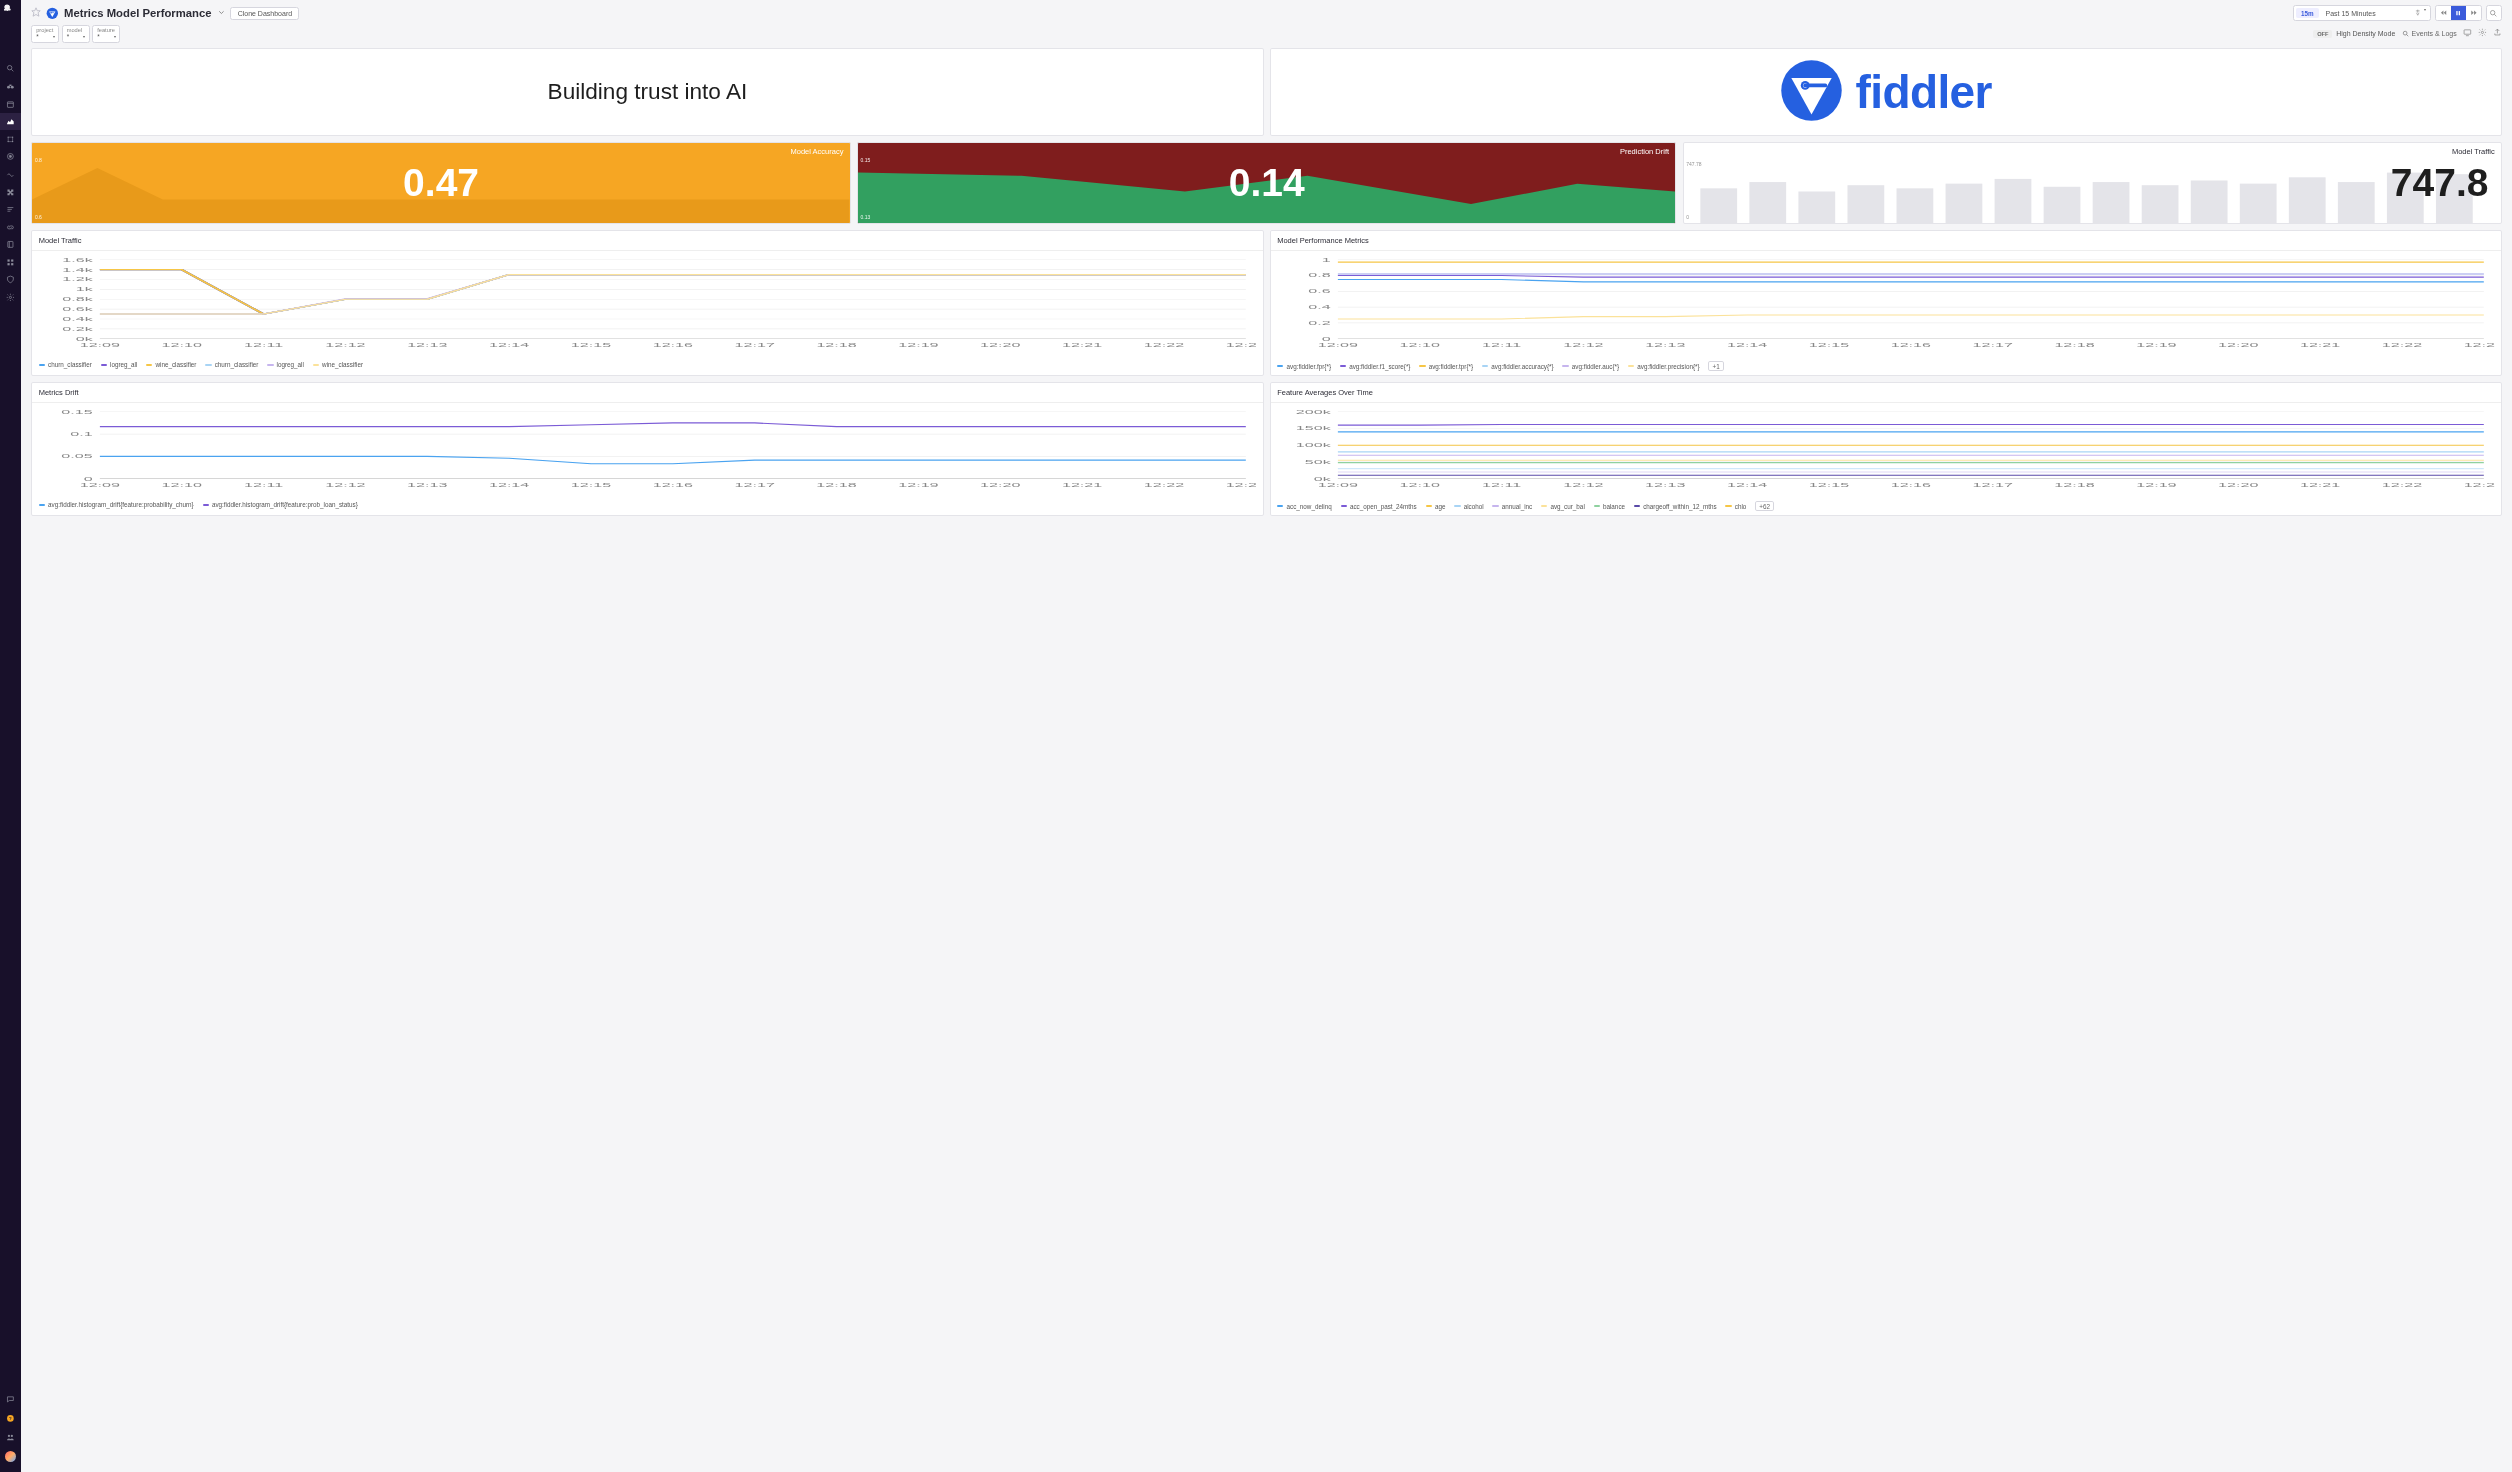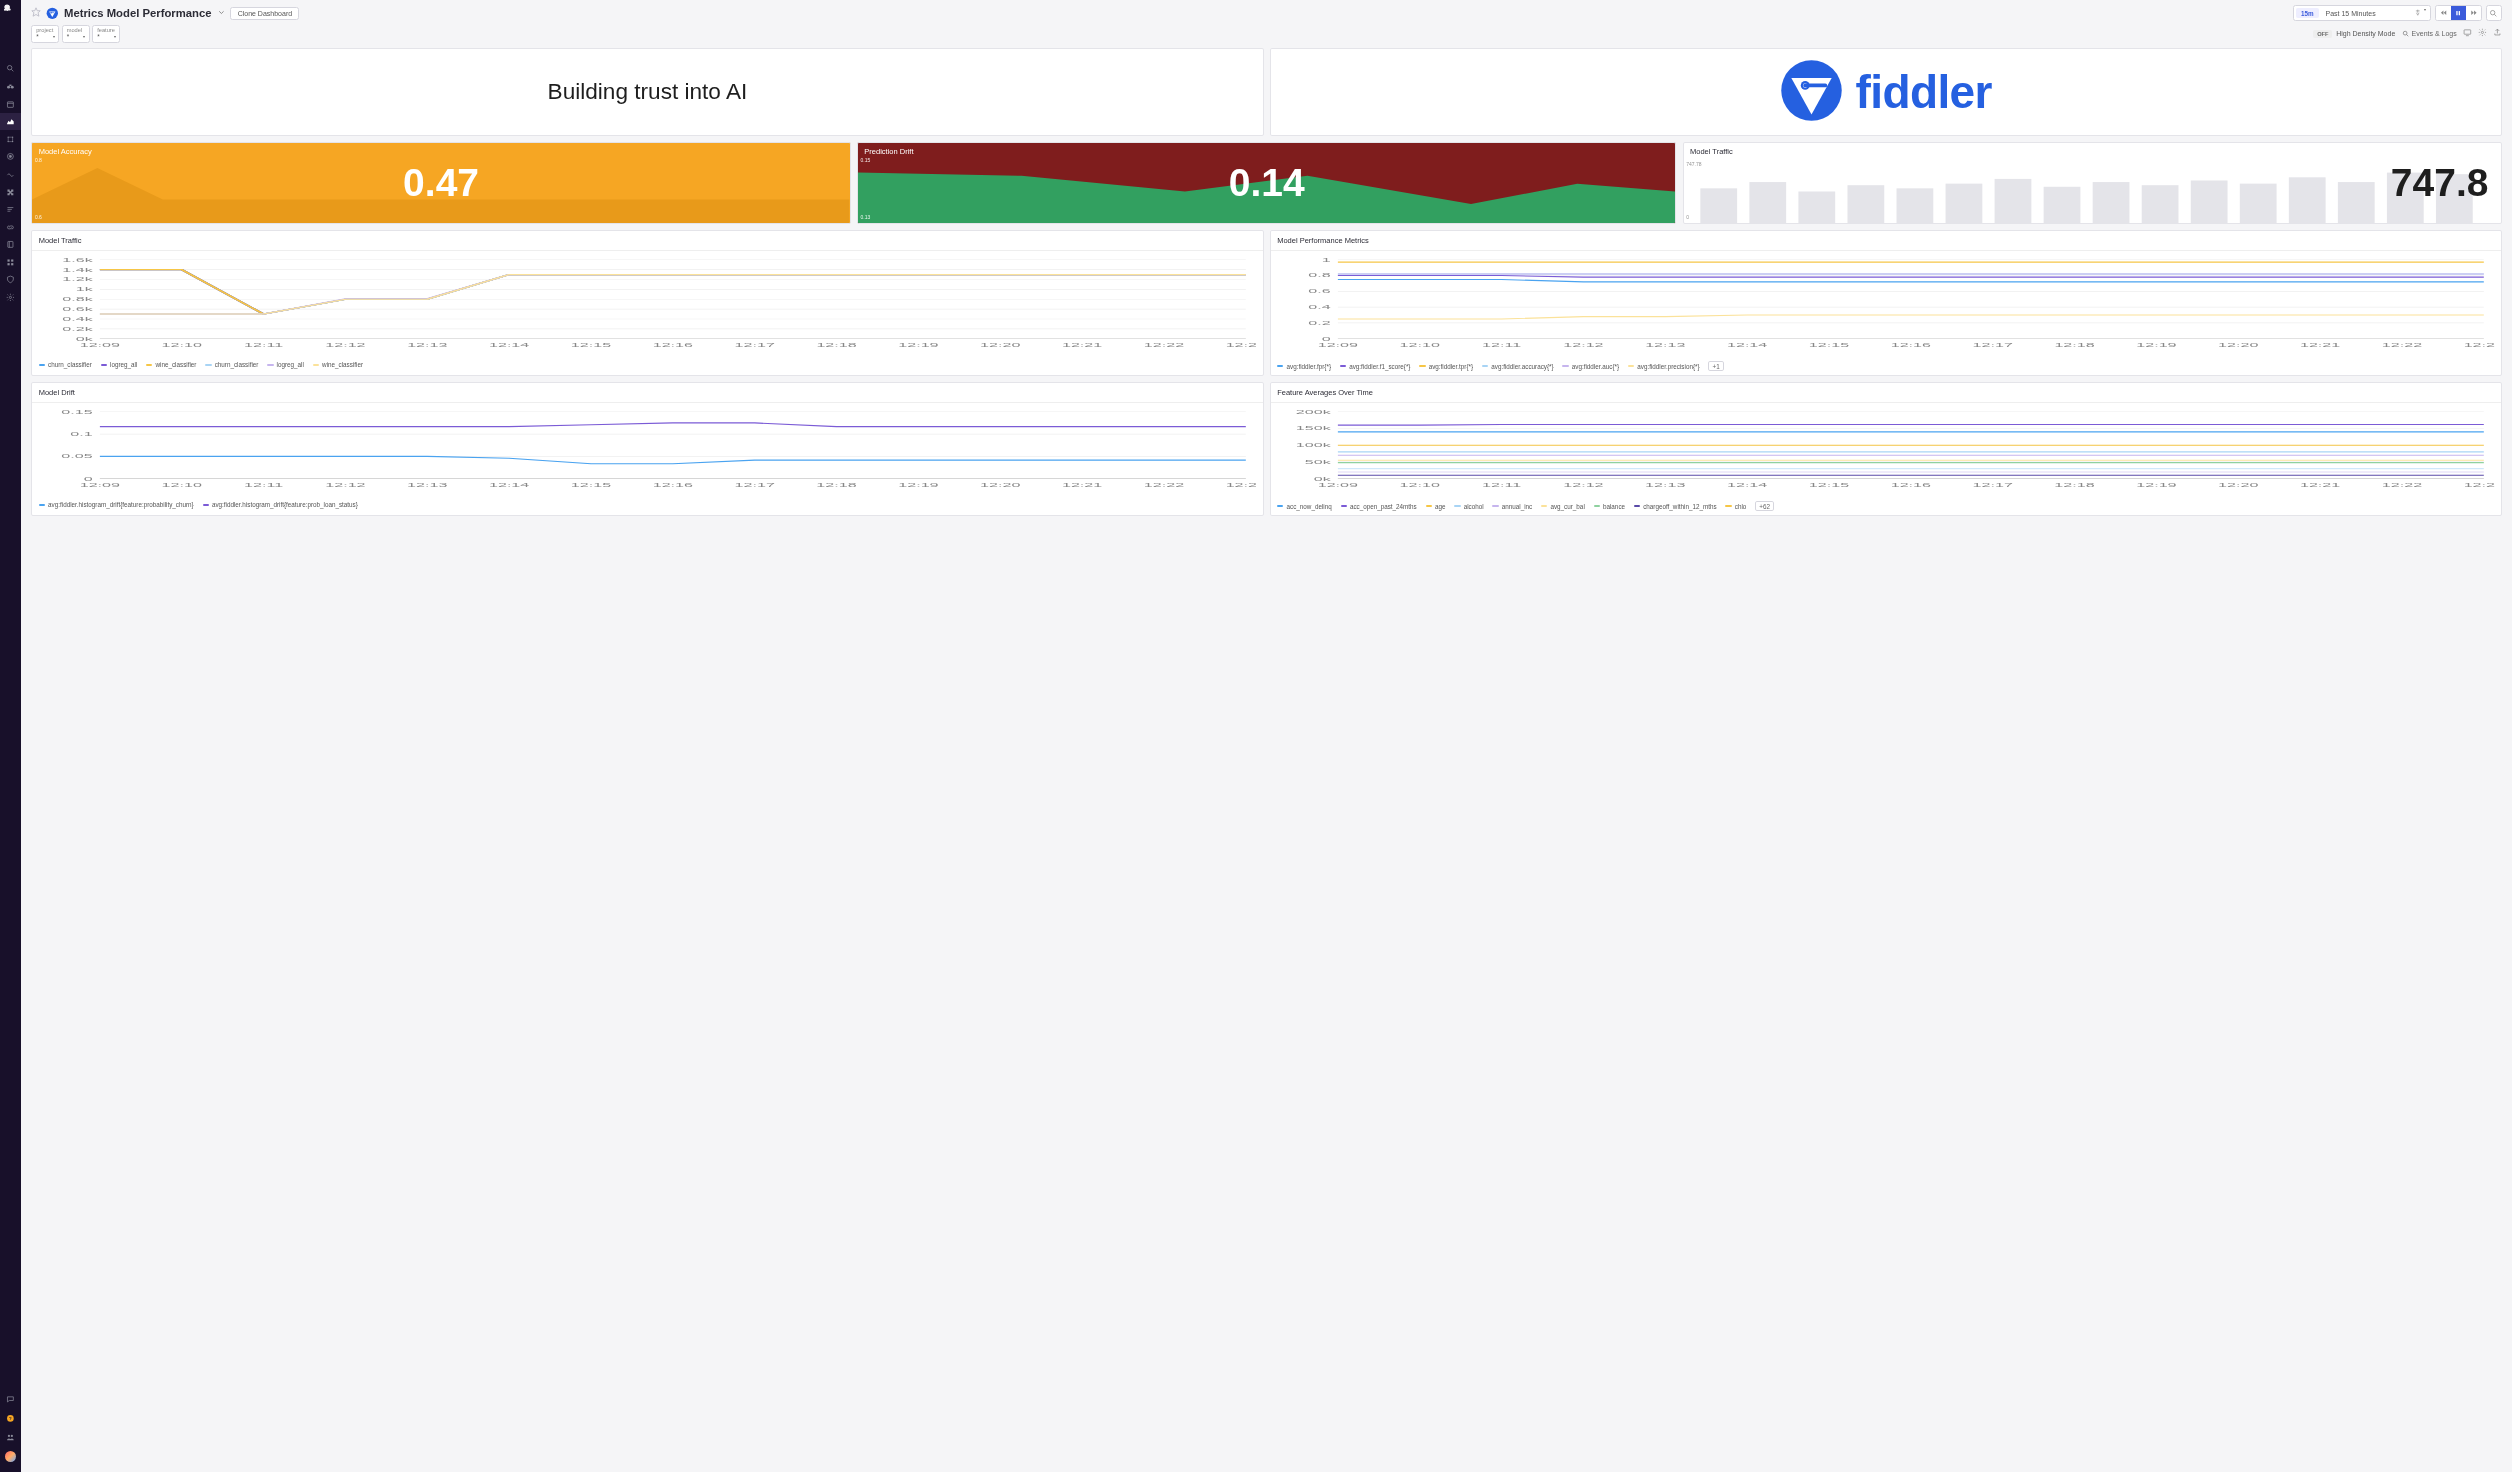--- a/index.html
+++ b/index.html
@@ -60,21 +60,21 @@
 .w-tagline { flex: 1; min-height: 88px; display:flex; align-items:center; justify-content:center; }
 .tagline-text { font-size: 22.6px; font-weight: 400; color: #1e1e1e; }
 .fiddler-logo-text { font-size: 46px; font-weight: 700; color: #2560e0; letter-spacing: -0.6px; }
 .fiddler-logo-icon { width: 63px; height: 63px; }
 
 
 .kpi { flex: 1; height: 82px; position: relative; color: #fff; }
 .kpi-orange { background: #f6a623; }
 .kpi-green { background: #7f1d1d; }
 .kpi-white { background: #fff; color: #1e1e1e; }
-.kpi .kpi-title { font-size: 7.5px; font-weight: 500; padding: 3.8px 6.3px; }
+.kpi .kpi-title { font-size: 7.5px; font-weight: 500; padding: 3.8px 6.3px; text-align: right; }
 .kpi-green .kpi-title { color: #fff; }
 .kpi .kpi-value { position: absolute; inset: 0; display: flex; align-items: center; justify-content: center; font-size: 39px; font-weight: 700; }
 .kpi .tick { position: absolute; font-size: 5px; opacity: 0.9; }
 .kpi-white .tick { color: #888; }
 .kpi svg.sparkbg { position: absolute; left:0; right:0; bottom:0; width:100%; height: 63px; }
 
 
 .chart-widget { flex: 1; min-height: 132px; }
 .chart-body { padding: 5px 6.3px; }
 .chart-svg { width: 100%; height: 94px; }
@@ -530,21 +530,21 @@
               <span class="sw" style="background:#fbe29a"></span>
               <span>avg:fiddler.precision{*}</span>
             </span>
             <span class="more-badge">+1</span>
           </div>
       </div>
     </div>
 
     <div class="row">
       <div class="widget chart-widget">
-        <div class="title">Model Drift</div>
+        <div class="title">Metrics Drift</div>
         <div class="chart-body"><svg id="chart-2" class="chart-svg-sm" viewBox="0 0 680 130" preserveAspectRatio="none" style="font-size:12px">
               <line class="grid-line" x1="34" y1="112" x2="674" y2="112"></line>
               <text class="axis-label" x="30" y="115" text-anchor="end">0</text>
               <line class="grid-line" x1="34" y1="76.66666666666667" x2="674" y2="76.66666666666667"></line>
               <text class="axis-label" x="30" y="79.66666666666667" text-anchor="end">0.05</text>
               <line class="grid-line" x1="34" y1="41.333333333333336" x2="674" y2="41.333333333333336"></line>
               <text class="axis-label" x="30" y="44.333333333333336" text-anchor="end">0.1</text>
               <line class="grid-line" x1="34" y1="6" x2="674" y2="6"></line>
               <text class="axis-label" x="30" y="9" text-anchor="end">0.15</text>
               <text class="axis-label" x="34" y="126" text-anchor="middle">12:09</text>

